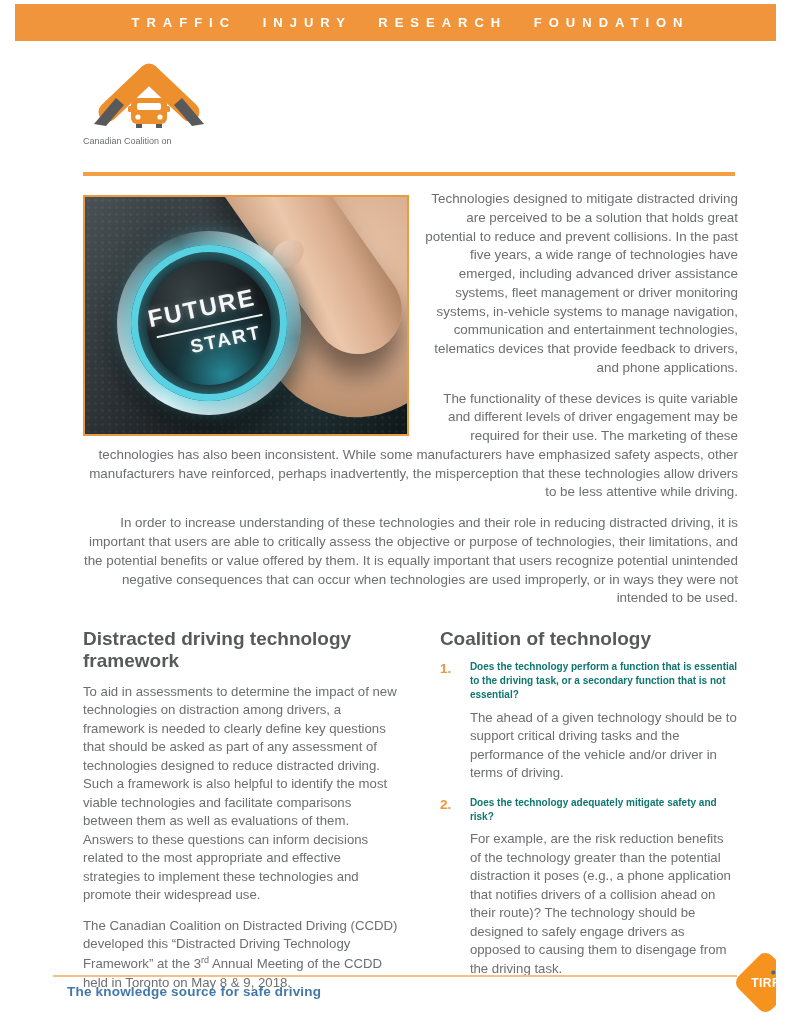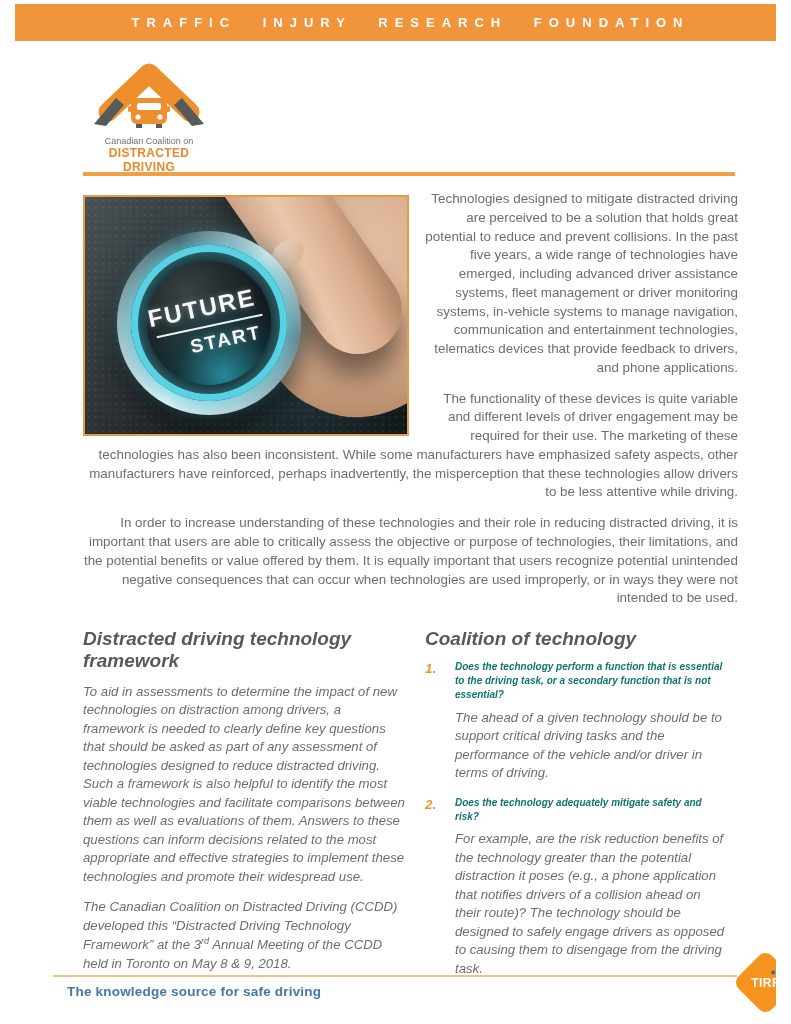--- a/index.html
+++ b/index.html
@@ -11,21 +11,21 @@
     background:#F0953C; color:#fff; font-size:13px; font-weight:bold;
     letter-spacing:7px; word-spacing:16px; text-align:center; line-height:37px; }
 
   
   .header { position:absolute; top:56px; left:68px; right:62px; display:flex; justify-content:space-between; }
   .title-block { width:540px; }
   .page-title { font-size:28px; font-weight:bold; color:#58595B; line-height:1.12; letter-spacing:-0.3px;
     transform:scaleX(0.96); transform-origin:left top; }
   .subtitle { margin-top:9px; font-style:italic; font-size:15px; color:#6D6E71; }
 
-  .ccdd-logo { width:132px; text-align:center; margin-top:2px; }
+  .ccdd-logo { width:132px; margin-top:2px; }
   .ccdd-logo svg { display:block; margin:0 auto; }
   .ccdd-line1 { font-size:9px; color:#6D6E71; margin-top:2px; }
   .ccdd-line2 { font-size:12px; font-weight:bold; color:#E8892B; letter-spacing:0.3px; }
 
   .rule { position:absolute; top:168px; left:68px; width:652px; height:4px; background:#F29E42; }
 
   
   .main { position:absolute; top:186px; left:68px; width:655px; color:#6D6E71; }
 
   .photo { float:left; width:326px; height:241px; margin:5px 14px 8px 0;
@@ -61,21 +61,21 @@
     transform:rotate(-35deg);
     background:linear-gradient(100deg, #c59a7c 0%, #ecc7ab 40%, #d8ab8c 70%, #a57c5d 100%);
     box-shadow:-14px 18px 26px rgba(0,0,0,0.45); }
   .fingernail { position:absolute; left:186px; top:44px; width:34px; height:26px; border-radius:50%;
     transform:rotate(-35deg);
     background:linear-gradient(135deg, #f6e3d4 0%, #dcb79c 80%); opacity:0.9; }
 
   .para { font-size:13.4px; line-height:1.4; margin-bottom:12px; text-align:right; }
 
   
-  .columns { clear:both; display:flex; gap:20px; padding-top:8px;font-style:italic; }
+  .columns { clear:both; display:flex; gap:39px; padding-top:8px; }
   .col-left { width:322px; }
   .col-right { width:302px; }
   .section-heading { font-size:19px; font-weight:bold; color:#58595B; line-height:1.18; margin-bottom:10px; }
   .col-para { font-size:13.2px; line-height:1.4; margin-bottom:12px; }
   sup { font-size:9px; vertical-align:super; }
 
   .obj-item { display:flex; margin-bottom:13px; }
   .obj-num { width:30px; flex:0 0 30px; color:#F0953C; font-weight:bold; font-size:13.5px; padding-top:1px; }
   .obj-question { font-size:10px; font-weight:bold; color:#0f766e; line-height:1.38; }
   .obj-answer { font-size:13.2px; color:#6D6E71; line-height:1.4; margin-top:7px; }
@@ -109,21 +109,20 @@
           <rect x="47" y="41" width="24" height="7" rx="2" fill="#ffffff"></rect>
           <circle cx="48" cy="55" r="2.6" fill="#ffffff"></circle>
           <circle cx="70" cy="55" r="2.6" fill="#ffffff"></circle>
           <rect x="38" y="44" width="4" height="6" rx="1.5" fill="#EE8F2E"></rect>
           <rect x="76" y="44" width="4" height="6" rx="1.5" fill="#EE8F2E"></rect>
           <rect x="46" y="62" width="6" height="4" fill="#58595B"></rect>
           <rect x="66" y="62" width="6" height="4" fill="#58595B"></rect>
         </g>
       </svg>
       <div class="ccdd-line1">Canadian Coalition on</div>
-      <div class="ccdd-line2">DISTRACTED DRIVING</div>
     </div>
   </div>
 
   <div class="rule"></div>
 
   <div class="main">
 
     <div class="photo">
       <div class="grain"></div>
       <div class="hand"></div>

